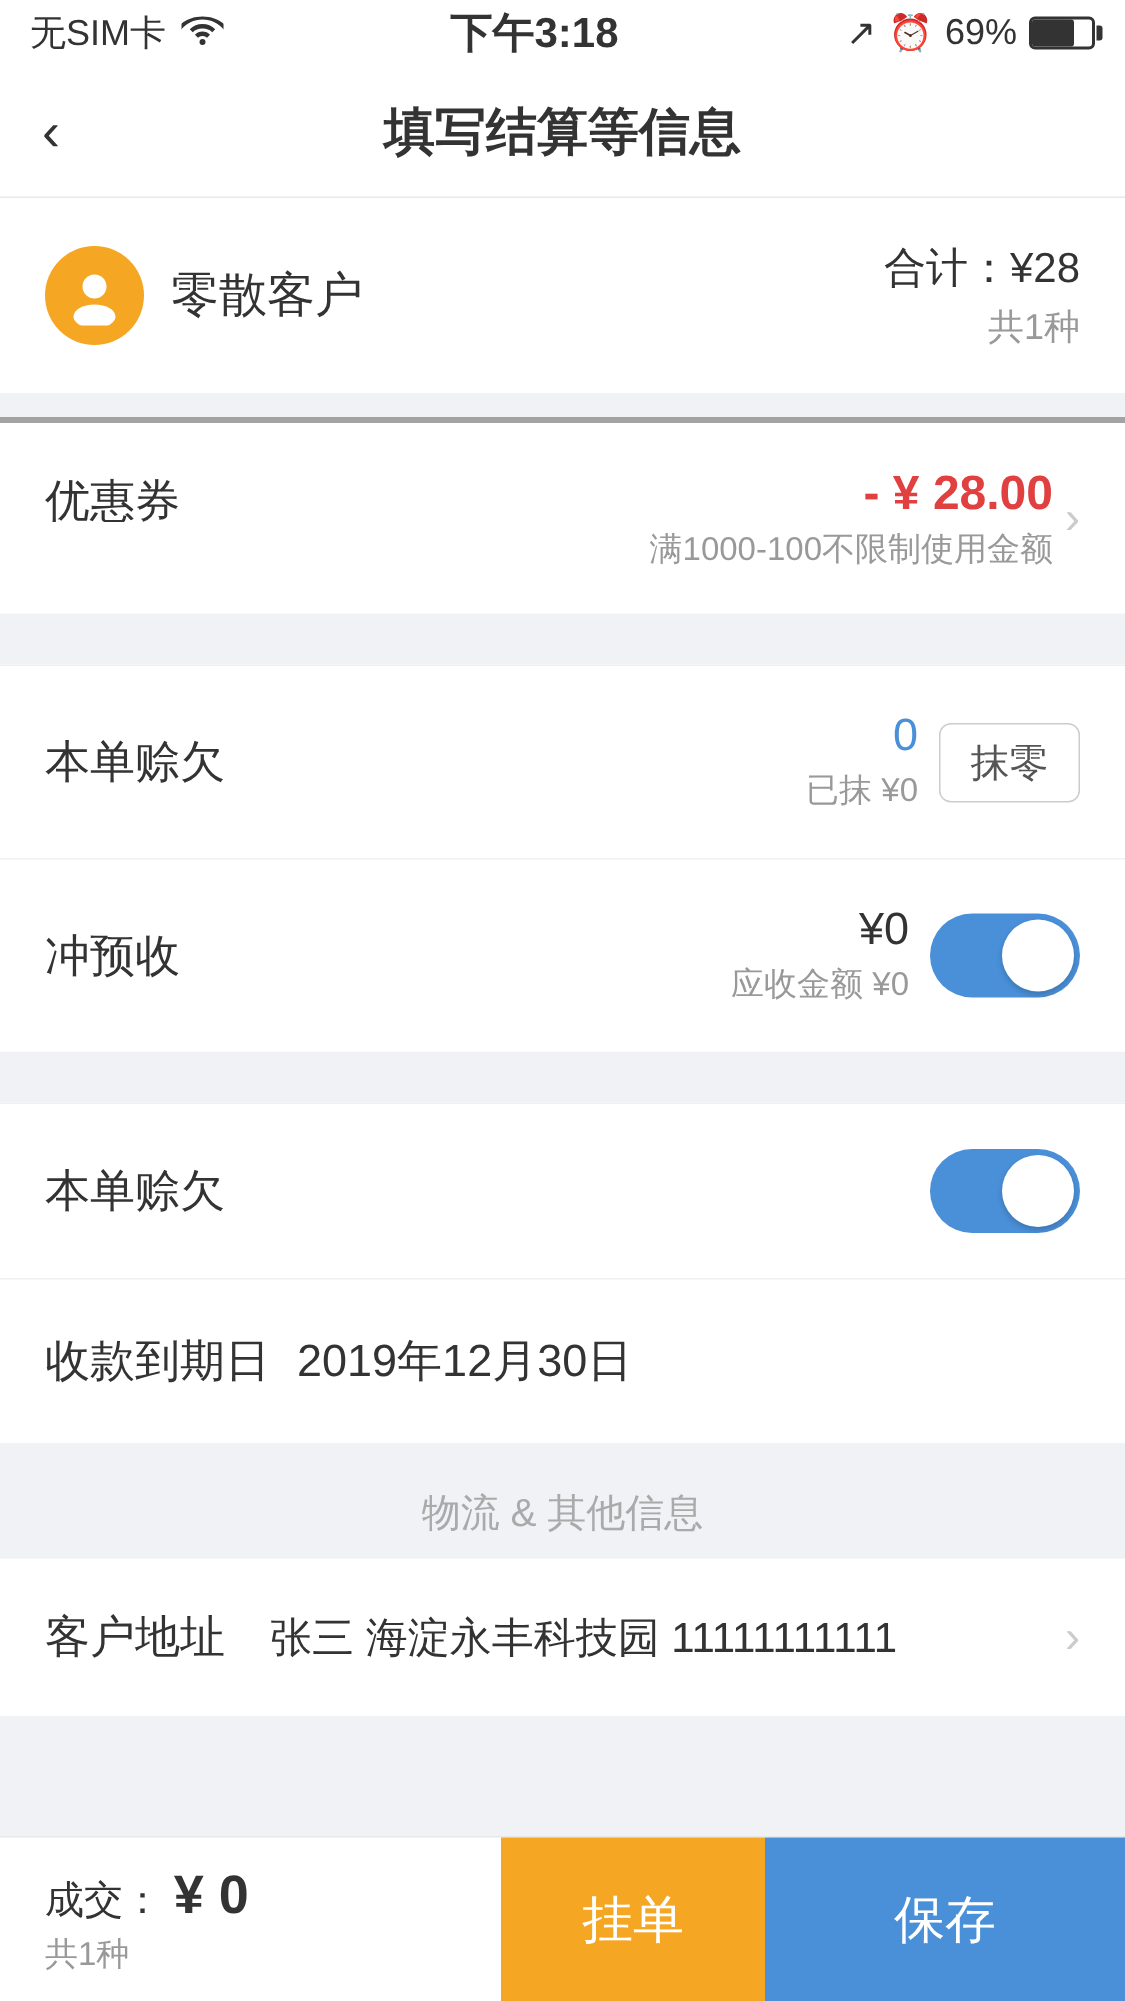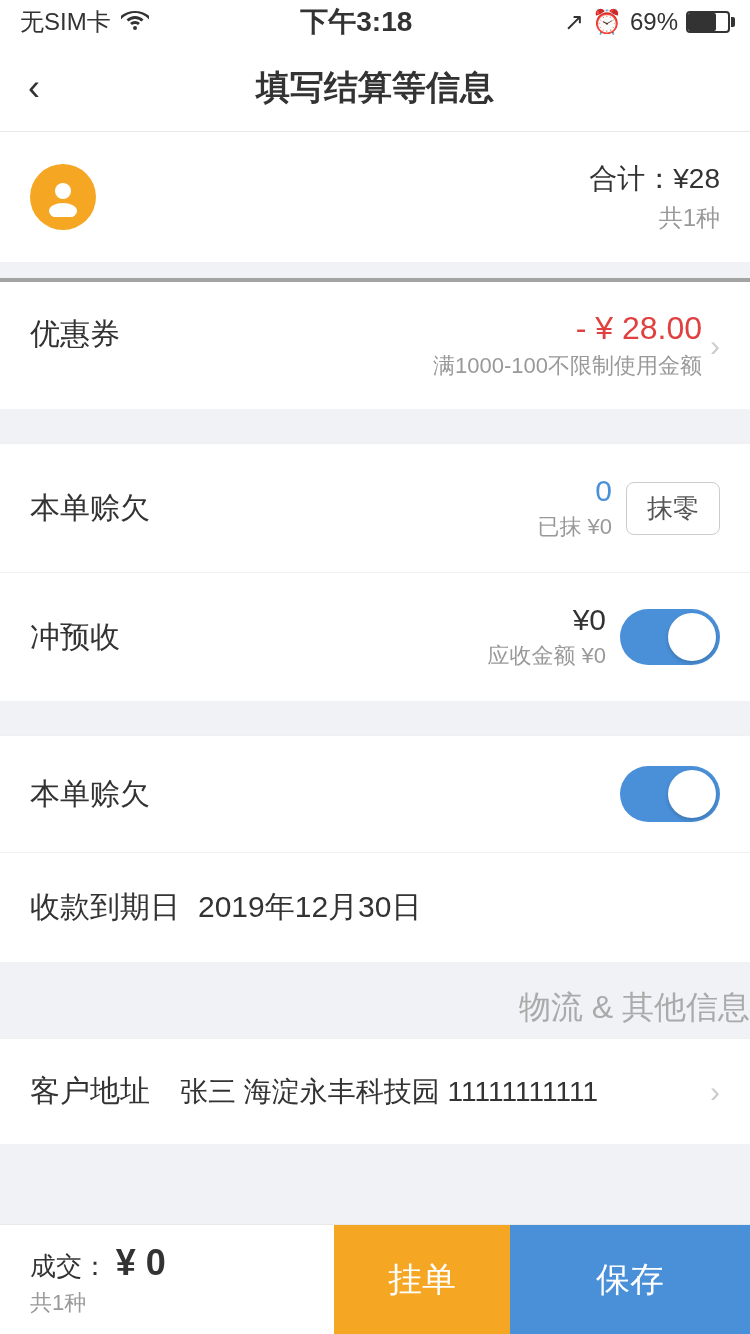--- a/index.html
+++ b/index.html
@@ -142,21 +142,21 @@
     }
     .row-sub {
       font-size: 22px;
       color: #999;
       text-align: right;
       margin-top: 4px;
     }
     .row-value-discount {
       color: #e04040;
       font-size: 32px;
-      font-weight: 400;
+      font-weight: 700;
     }
 
     
     .coupon-section {
       background: #fff;
       padding: 28px 30px;
       border-top: 4px solid #a3a3a3;
     }
     .coupon-row {
       display: flex;
@@ -216,23 +216,23 @@
       background: #f0f2f5;
       height: 18px;
     }
 
     
     .section-divider-label {
       background: #f0f2f5;
       height: 60px;
       display: flex;
       align-items: center;
-      justify-content: flex-end;
+      justify-content: center;
       color: #aaa;
-      font-size: 32px;
+      font-size: 26px;
     }
 
     
     .due-date-row {
       display: flex;
       align-items: center;
       padding: 34px 30px;
       background: #fff;
       border-top: 1px solid #f0f0f0;
       gap: 18px;
@@ -357,20 +357,21 @@
 
   <div class="section-white">
     <div class="customer-row">
       <div class="customer-left">
         <div class="customer-avatar">
           <svg width="40" height="40" viewBox="0 0 40 40">
             <circle cx="20" cy="14" r="8" fill="#fff"></circle>
             <ellipse cx="20" cy="34" rx="14" ry="8" fill="#fff"></ellipse>
           </svg>
         </div>
+        <span class="customer-name">零散客户</span>
       </div>
       <div class="customer-right">
         <div class="customer-total">合计：¥28</div>
         <div class="customer-count">共1种</div>
       </div>
     </div>
   </div>
 
   <div class="section-white">
     <div class="coupon-section">

